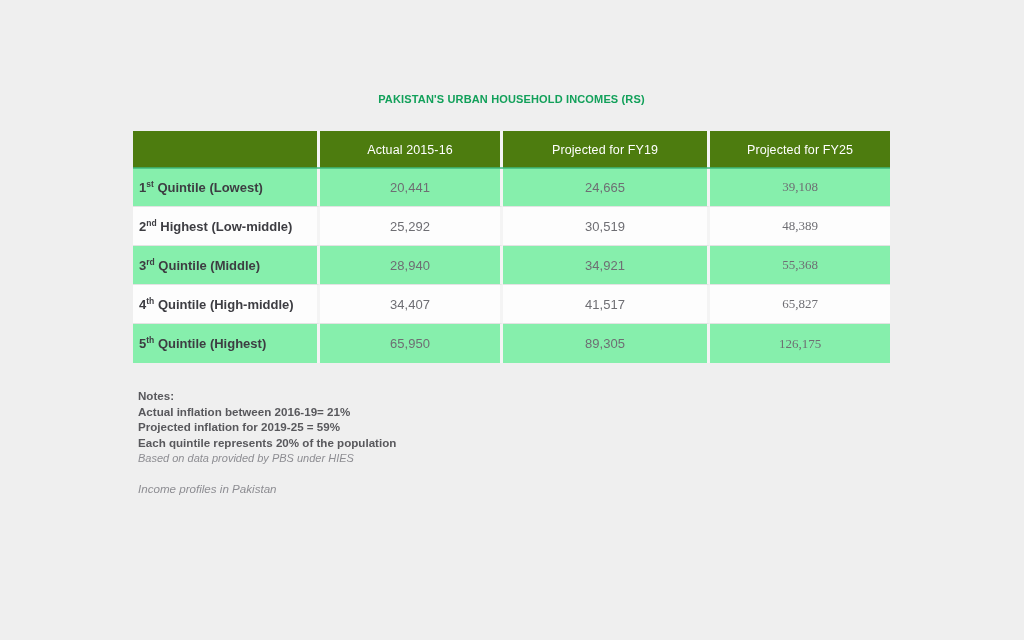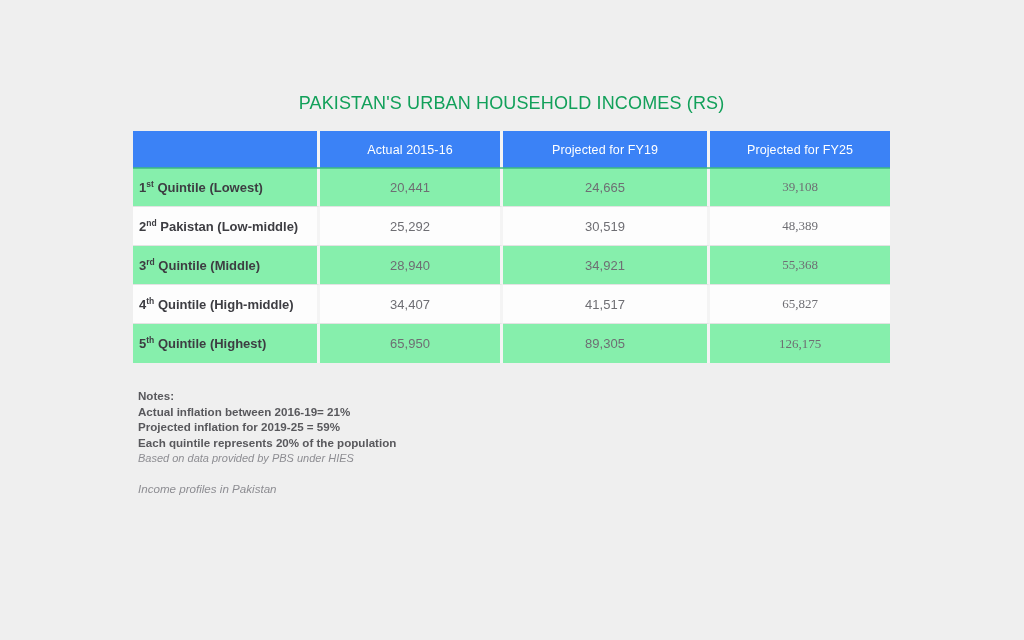--- a/index.html
+++ b/index.html
@@ -22,22 +22,22 @@
     height: 640px;
   }
 
   
   .chart-title {
     position: absolute;
     left: 133px;
     top: 93px;
     width: 757px;
     text-align: center;
-    font-size: 18px;
-    font-weight: normal;
+    font-size: 11px;
+    font-weight: bold;
     letter-spacing: 0.15px;
     color: #12a05a;
   }
 
   
   .table-wrap {
     position: absolute;
     left: 133px;
     top: 131px;
     width: 757px;
@@ -48,21 +48,21 @@
     width: 757px;
     table-layout: fixed;
   }
   table.income-table col.c-label { width: 187px; }
   table.income-table col.c-v1    { width: 183px; }
   table.income-table col.c-v2    { width: 207px; }
   table.income-table col.c-v3    { width: 180px; }
 
   
   thead th {
-    background: #3b82f6;
+    background: #4d7c0f;
     color: #ffffff;
     font-size: 12.5px;
     font-weight: normal;
     height: 37px;
     padding: 0;
     text-align: center;
     vertical-align: middle;
     border-right: 3px solid #f4f4f4;
     letter-spacing: 0.1px;
   }
@@ -174,21 +174,21 @@
       <tbody>
 
         <tr class="row-odd">
           <td class="label-cell"><span>1</span><sup>st</sup><span> Quintile (Lowest)</span></td>
           <td class="value-cell">20,441</td>
           <td class="value-cell">24,665</td>
           <td class="value-cell">39,108</td>
         </tr>
 
         <tr class="row-even">
-          <td class="label-cell"><span>2</span><sup>nd</sup><span> Pakistan (Low-middle)</span></td>
+          <td class="label-cell"><span>2</span><sup>nd</sup><span> Highest (Low-middle)</span></td>
           <td class="value-cell">25,292</td>
           <td class="value-cell">30,519</td>
           <td class="value-cell">48,389</td>
         </tr>
 
         <tr class="row-odd">
           <td class="label-cell"><span>3</span><sup>rd</sup><span> Quintile (Middle)</span></td>
           <td class="value-cell">28,940</td>
           <td class="value-cell">34,921</td>
           <td class="value-cell">55,368</td>

